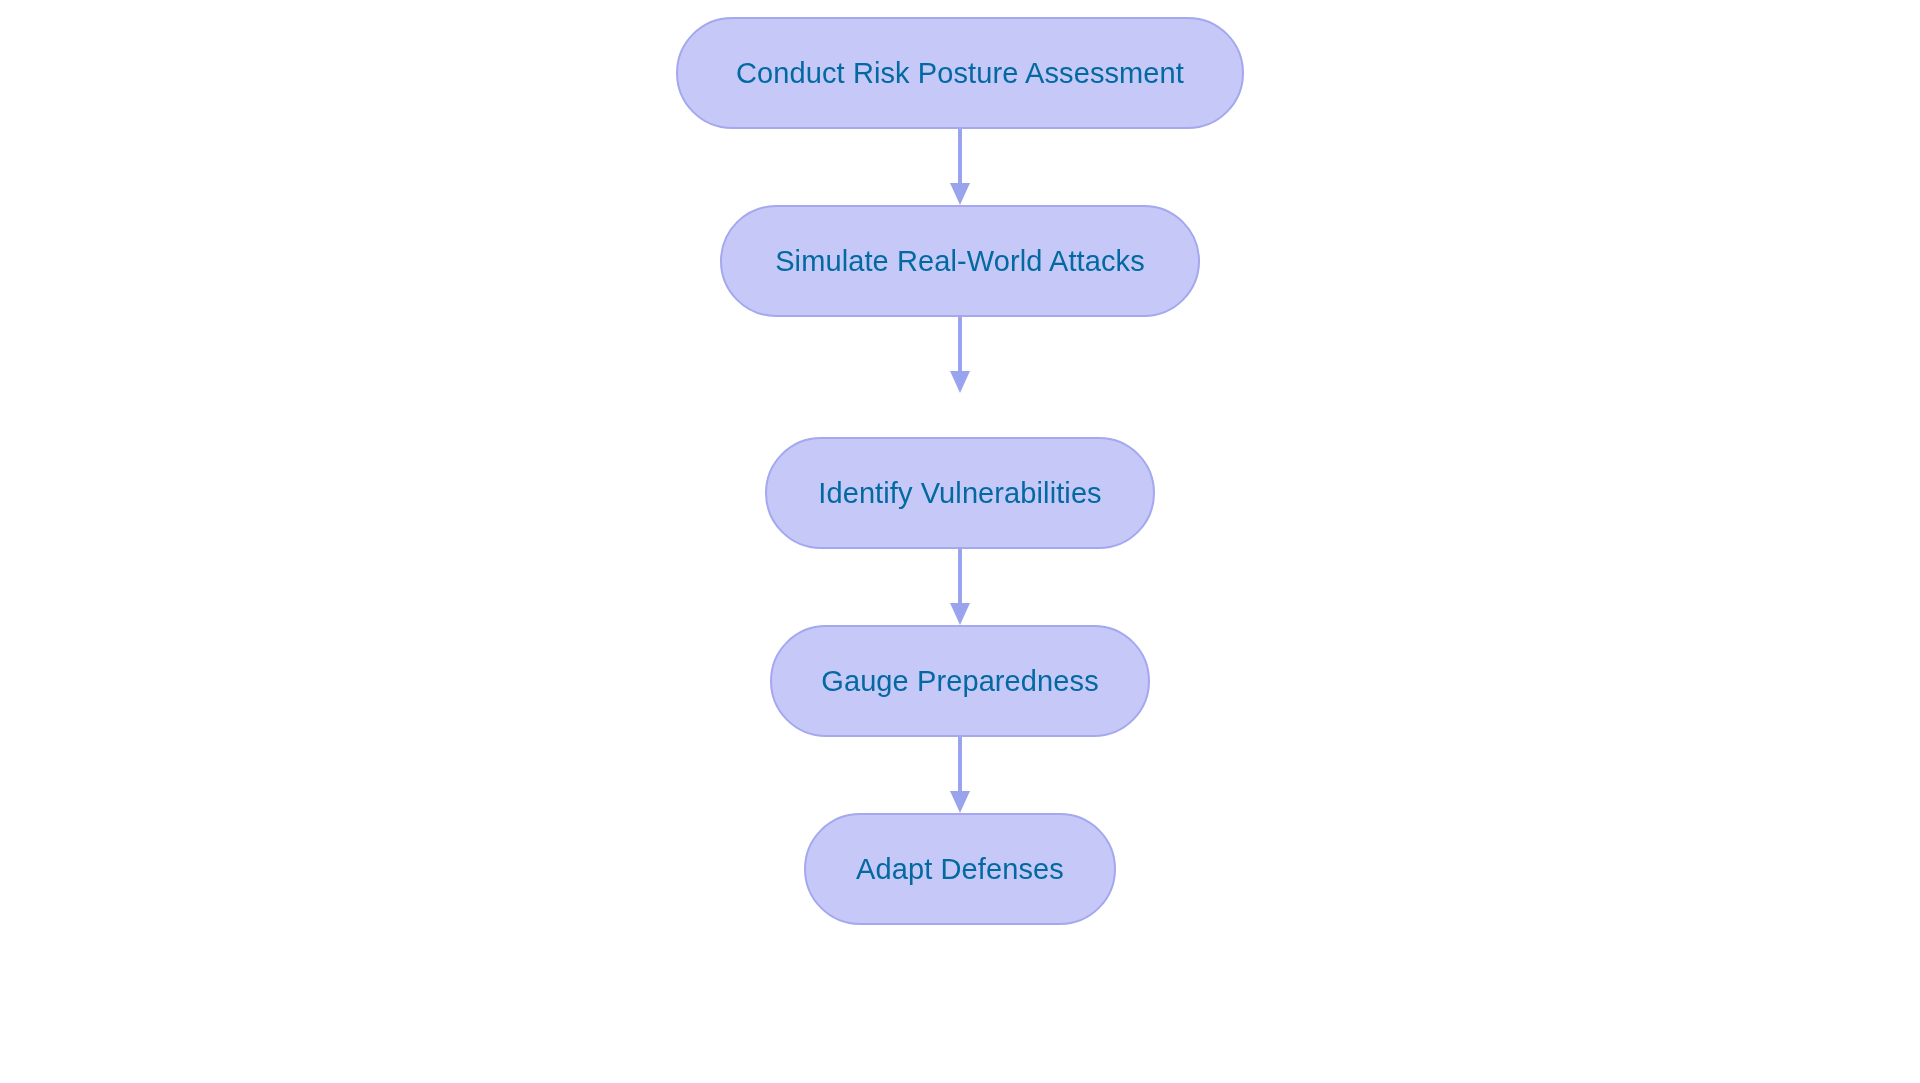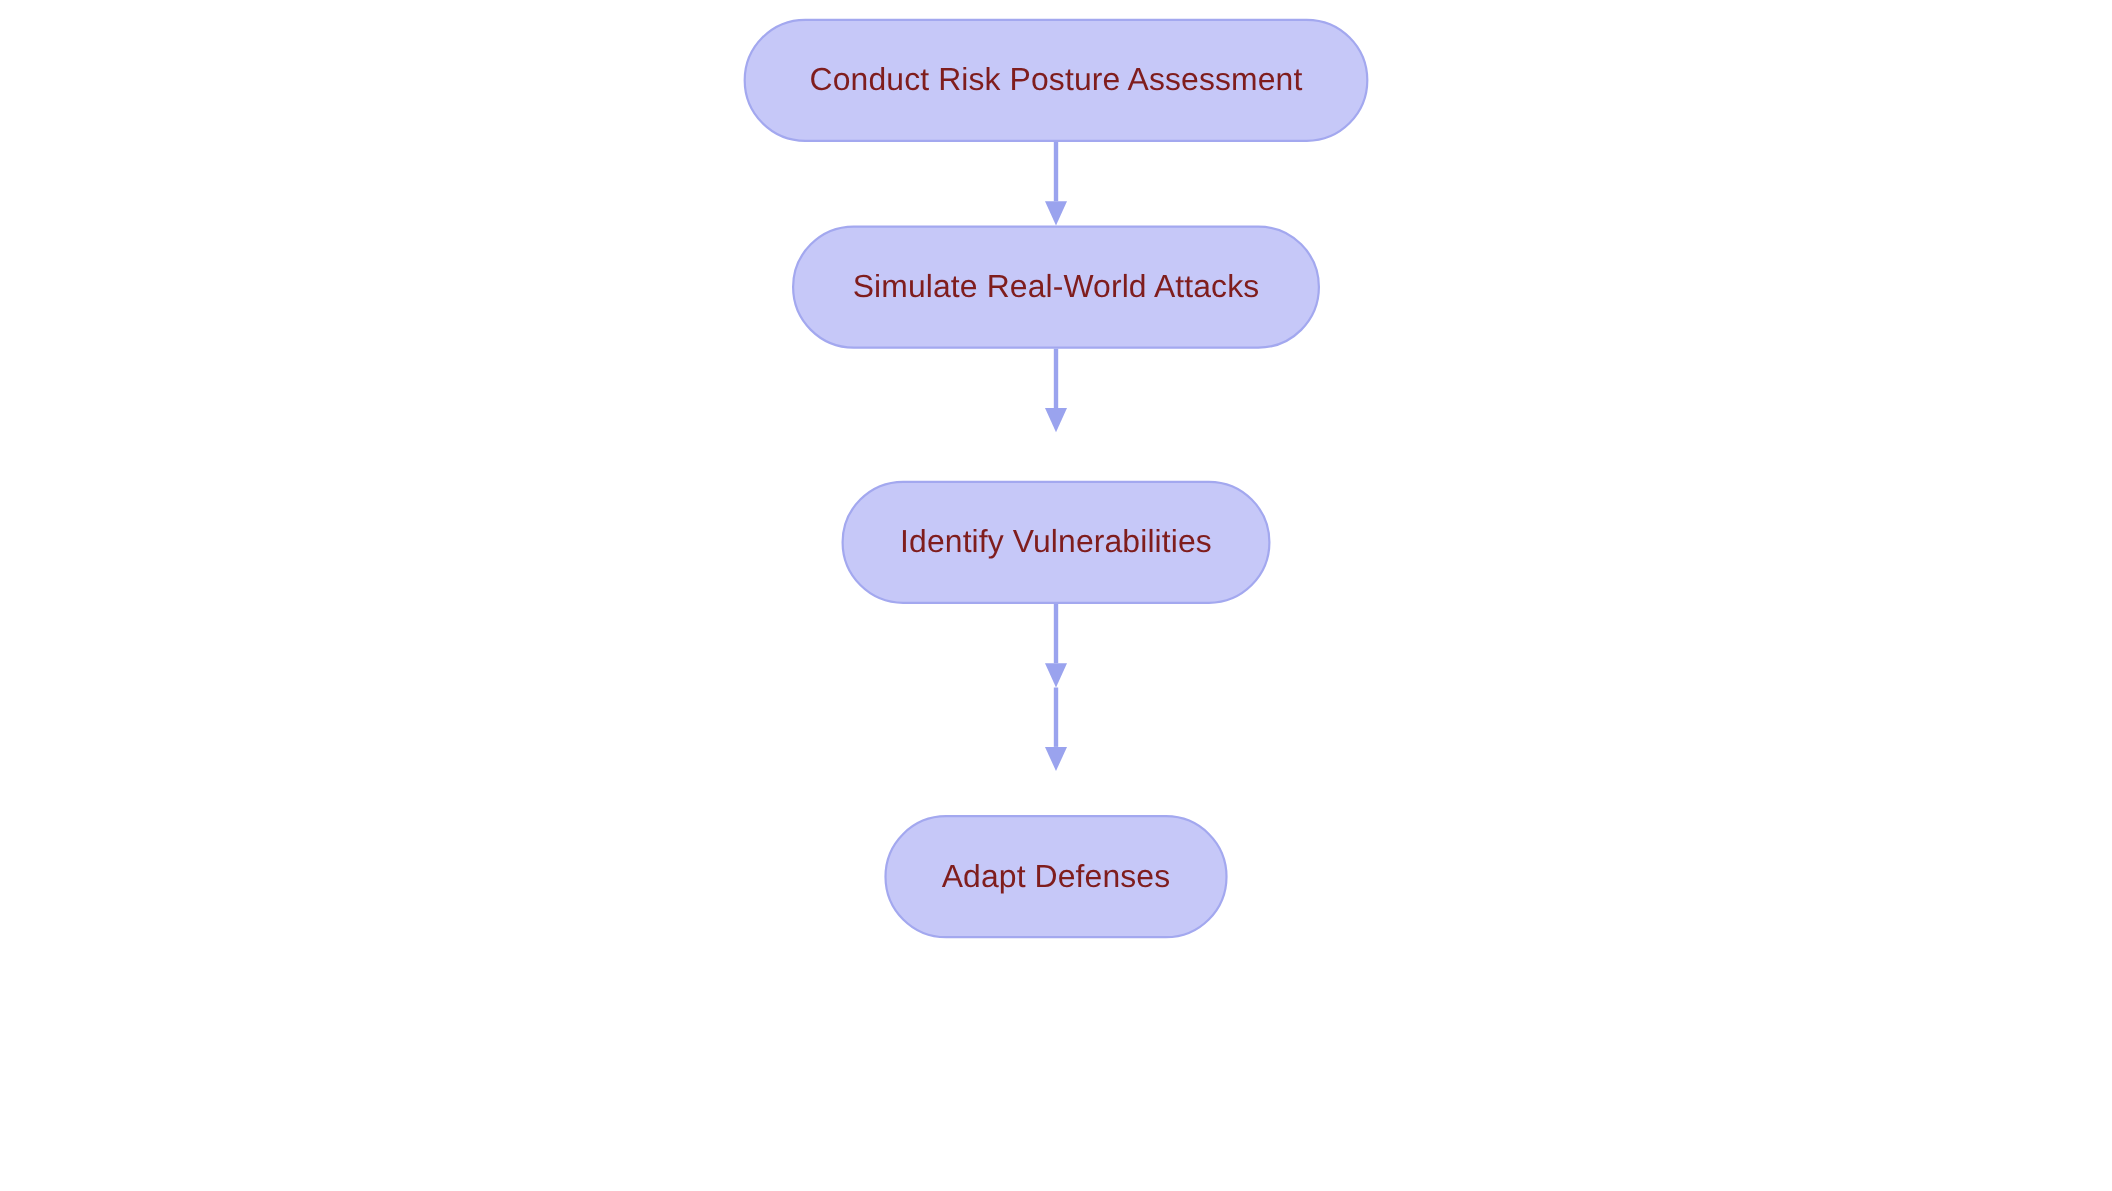--- a/index.html
+++ b/index.html
@@ -41,21 +41,21 @@
     background: #c6c8f8;
     border: 2px solid #a3a8ef;
     border-radius: 56px;
     display: flex;
     align-items: center;
     justify-content: center;
     flex: 0 0 auto;
   }
 
   .flow-node-label {
-    color: #7f1d1d;
+    color: #0369a1;
     font-family: "Liberation Sans", sans-serif;
     font-size: 29px;
     font-weight: 400;
     letter-spacing: 0.1px;
     line-height: 1;
     white-space: nowrap;
     text-align: right;
   }
 
   
@@ -112,24 +112,27 @@
 
     <div class="flow-node" style="width:390px;margin-top:44px;">
       <span class="flow-node-label">Identify Vulnerabilities</span>
     </div>
 
     <div class="flow-connector">
       <div class="connector-shaft"></div>
       <div class="connector-arrowhead"></div>
     </div>
 
+    <div class="flow-node" style="width:380px;">
+      <span class="flow-node-label">Gauge Preparedness</span>
+    </div>
 
     <div class="flow-connector">
       <div class="connector-shaft"></div>
       <div class="connector-arrowhead"></div>
     </div>
 
-    <div class="flow-node" style="width:312px;margin-top:40px;">
+    <div class="flow-node" style="width:312px;">
       <span class="flow-node-label">Adapt Defenses</span>
     </div>
 
   </div>
 </div>
 
 </body></html>

